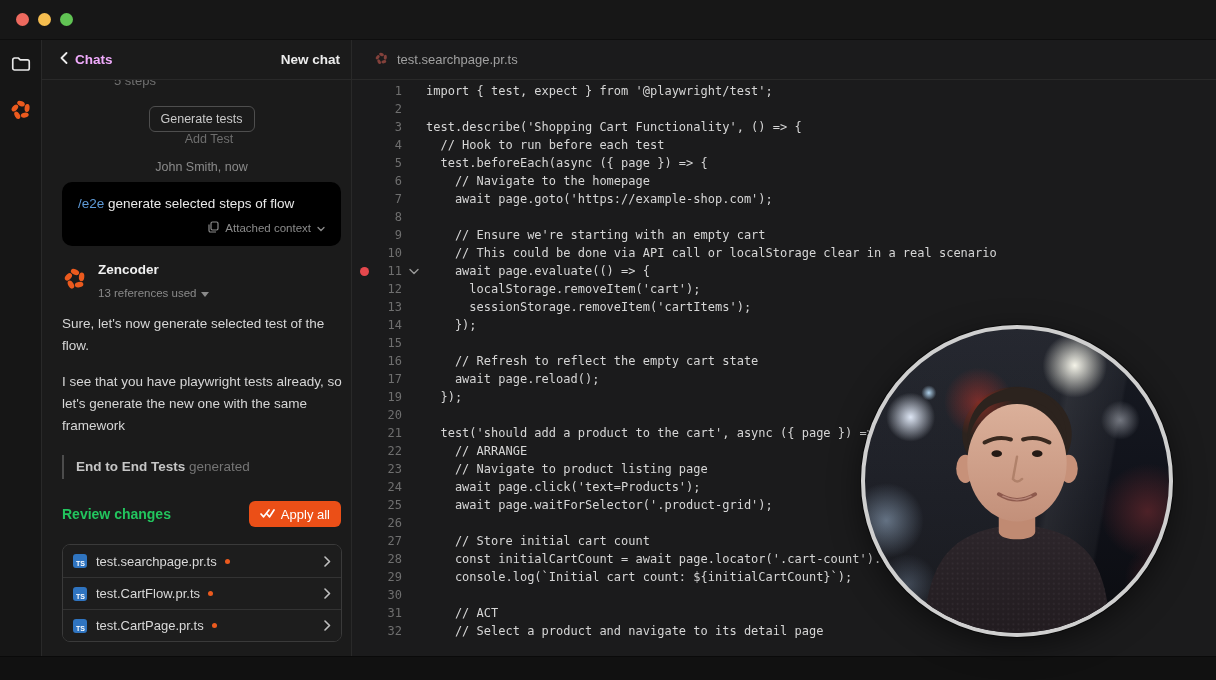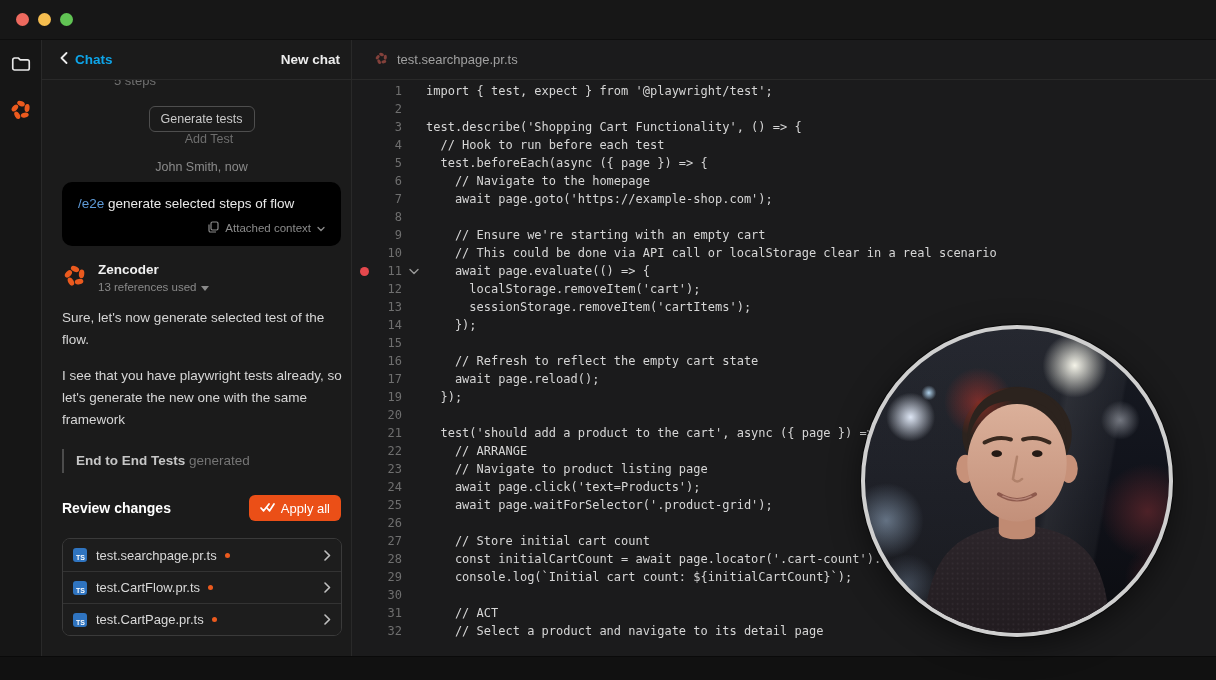--- a/index.html
+++ b/index.html
@@ -18,51 +18,51 @@
 
   
   .main { position:absolute; top:40px; left:0; right:0; bottom:24px; display:flex; }
   .iconbar { width:42px; background:#161616; border-right:1px solid #292929;
     display:flex; flex-direction:column; align-items:center; padding-top:12px; gap:22px; }
   .iconbar .icbtn { width:24px; height:24px; display:flex; align-items:center; justify-content:center; }
 
   .chat { width:310px; background:#1b1b1b; border-right:1px solid #292929; display:flex; flex-direction:column; }
   .chat-header { height:40px; flex:0 0 40px; border-bottom:1px solid #292929;
     display:flex; align-items:center; padding:0 11px 0 18px; }
-  .back-group { display:flex; align-items:center; gap:7px; color:#0ea5e9; font-size:13.5px; font-weight:700; cursor:default; }
+  .back-group { display:flex; align-items:center; gap:7px; color:#f0abfc; font-size:13.5px; font-weight:700; cursor:default; }
   .newchat { margin-left:auto; color:#ececec; font-size:13.5px; font-weight:700; }
   .chat-body { position:relative; flex:1; padding:0 10px 0 20px; overflow:hidden; }
 
   .clip-steps { height:9px; overflow:hidden; margin-left:52px; }
   .clip-steps > div { margin-top:-7px; color:#6f6f6f; font-size:13px; }
 
   .actions-row { margin-top:17px; display:flex; align-items:center;flex-direction:column; }
   .btn-generate { height:26px; padding:0 11px; border:1px solid #4e4e4e; border-radius:6px;
     background:transparent; color:#c9c9c9; font-size:12.5px; display:flex; align-items:center; }
   .link-addtest { margin-left:15px; color:#6e6e6e; font-size:12.5px; }
 
   .meta { margin-top:14px; text-align:center; color:#8a8a8a; font-size:12.5px; }
 
   .bubble { margin-top:8px; background:#000000; border-radius:10px; padding:14px 16px 11px; }
   .bubble-line { font-size:13.5px; color:#e8e8e8; }
   .bubble-line .cmd { color:#5f9bd8; }
   .attach-row { margin-top:10px; display:flex; align-items:center; gap:6px; color:#8b8b8b; font-size:11.5px;justify-content:flex-end; }
 
   .assistant-head { margin-top:16px; display:flex; gap:10px; align-items:center; }
   .assistant-name { color:#f0f0f0; font-size:13.5px; font-weight:700; line-height:15px; }
-  .assistant-refs { margin-top:4px; color:#8a8a8a; font-size:11.5px; display:flex; align-items:flex-start; gap:5px; }
+  .assistant-refs { margin-top:10px; color:#8a8a8a; font-size:11.5px; display:flex; align-items:flex-start; gap:5px; }
 
   .msg-p { margin-top:14px; width:282px; color:#d6d6d6; font-size:13.5px; line-height:22px; }
 
   .quote { margin-top:18px; border-left:2px solid #4c4c4c; padding-left:12px; line-height:24px; font-size:13.5px; }
   .quote .qt { color:#c6c6c6; font-weight:700; }
   .quote .qs { color:#757575; }
 
   .review-row { margin-top:22px; display:flex; align-items:center; }
-  .review-title { color:#ffffff; font-size:14px; font-weight:700; }
+  .review-title { color:#22c55e; font-size:14px; font-weight:700; }
   .btn-apply { margin-left:auto; height:26px; padding:0 11px; border:none; border-radius:6px;
     background:#eb4f17; color:#fff; font-size:13px; font-weight:500; display:flex; align-items:center; gap:6px; }
 
   .file-list { margin-top:17px; width:280px; border:1px solid #3a3a3a; border-radius:8px; overflow:hidden; }
   .file-row { height:32px; display:flex; align-items:center; padding:0 10px; background:#1d1d1d; }
   .file-row + .file-row { border-top:1px solid #333; }
   .ts-badge { width:14px; height:14px; border-radius:3px; background:#2f74c0; color:#fff; font-size:7px; font-weight:700;
     display:flex; align-items:flex-end; justify-content:flex-end; padding:0 2px 1px 0; }
   .file-name { margin-left:9px; color:#d9d9d9; font-size:13px; }
   .file-dot { width:5px; height:5px; border-radius:50%; background:#eb5a1e; margin-left:8px; }

